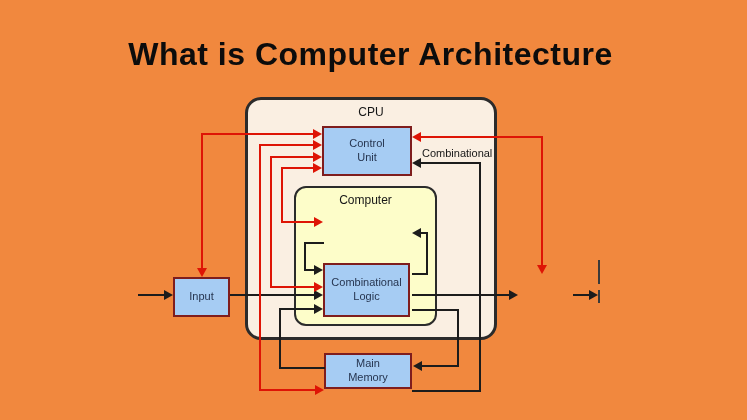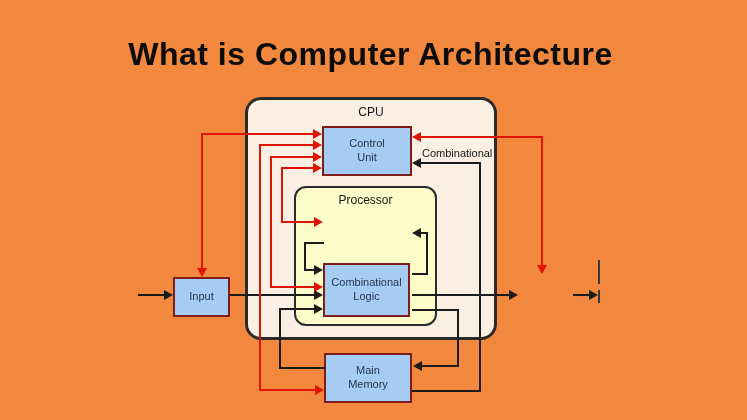--- a/index.html
+++ b/index.html
@@ -48,35 +48,35 @@
 <body>
 
 <div class="stage">
 
   <h1 class="title">What is Computer Architecture</h1>
 
   <div class="box cpu" style="left:245px;top:97px;width:252px;height:243px;">
     <div class="frame-label">CPU</div>
   </div>
   <div class="box processor" style="left:294px;top:186px;width:143px;height:140px;">
-    <div class="frame-label">Processor</div>
+    <div class="frame-label">Computer</div>
   </div>
 
   <div class="box blue" style="left:322px;top:126px;width:90px;height:50px;">
     <span>Control
 Unit</span>
   </div>
   <div class="box blue" style="left:173px;top:277px;width:57px;height:40px;">
     <span>Input</span>
   </div>
   <div class="box blue" style="left:323px;top:263px;width:87px;height:54px;">
     <span>Combinational
 Logic</span>
   </div>
-  <div class="box blue" style="left:324px;top:353px;width:88px;height:50px;">
+  <div class="box blue" style="left:324px;top:353px;width:88px;height:36px;">
     <span>Main
 Memory</span>
   </div>
 
   <div>
     <div class="ln" style="left:138px;top:294px;width:27px;height:2px;"></div>
     <div class="ar r" style="left:164px;top:290px;"></div>
   </div>
 
   <div>

